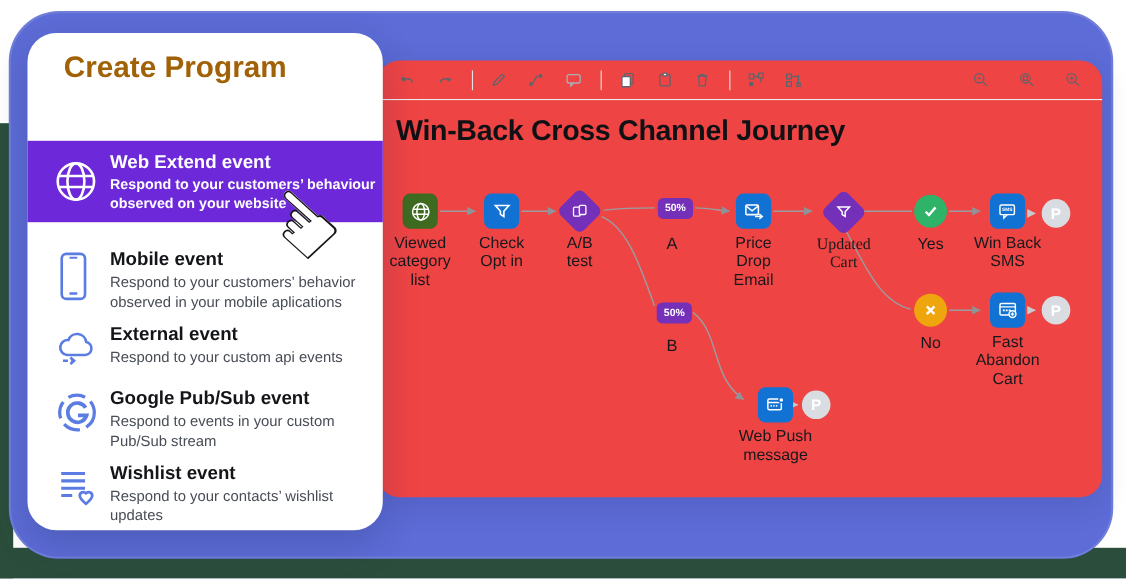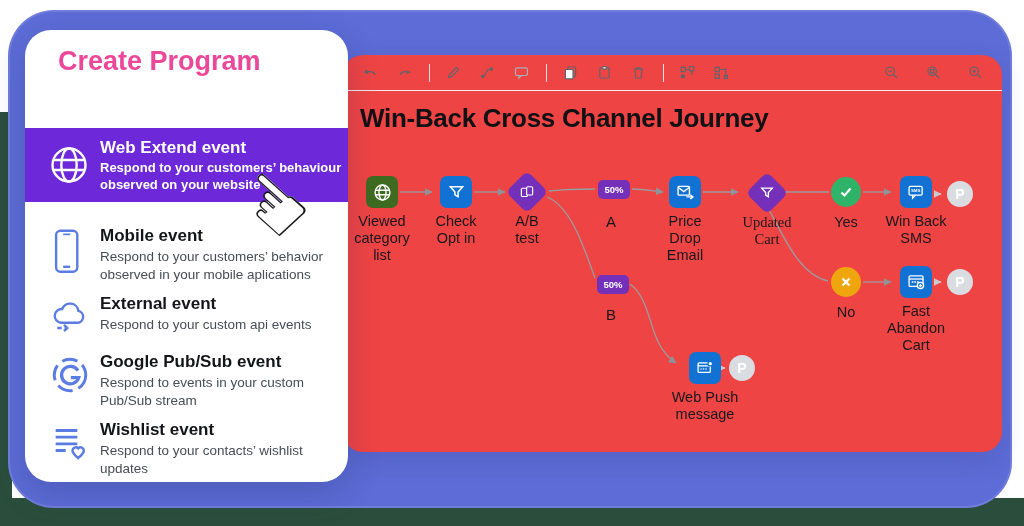--- a/index.html
+++ b/index.html
@@ -49,21 +49,21 @@
            cursor:pointer; }
   .p-node { width:26px; height:26px; border-radius:50%; background:#d9dde2; color:#fff;
             font-weight:700; font-size:14px; display:flex; align-items:center; justify-content:center; cursor:pointer; }
   .nlabel { position:absolute; top:37px; left:50%; transform:translateX(-50%);
             font-size:14.5px; color:#17181c; text-align:center; white-space:pre; line-height:1.18; }
   .branch-label { position:absolute; font-size:15px; color:#17181c; }
 
   
   .left-card { position:absolute; left:25px; top:30px; width:323px; height:452px;
                background:#fff; border-radius:26px; box-shadow:0 12px 32px rgba(25,35,90,.22); }
-  .lp-title { position:absolute; left:33px; top:16px; font-size:27px; font-weight:700; color:#ec4899; }
+  .lp-title { position:absolute; left:33px; top:16px; font-size:27px; font-weight:700; color:#a16207; }
   .lp-subtitle { position:absolute; left:33px; top:56px; width:295px; font-size:18px; font-weight:700;
                  color:#141519; line-height:1.25; }
   .lp-highlight { position:absolute; left:0; top:98px; width:323px; height:74px; background:#6d28d9;
                   cursor:pointer; }
   .lp-highlight .hl-icon { position:absolute; left:22px; top:15px; color:#fff; }
   .lp-highlight .hl-title { position:absolute; left:75px; top:10px; font-size:17px; font-weight:700; color:#fff; }
   .lp-highlight .hl-desc { position:absolute; left:75px; top:32px; width:245px; font-size:13px;
                            font-weight:700; color:#fff; line-height:1.3; }
   .lp-row { position:absolute; left:0; width:323px; cursor:pointer; }
   .lp-row .r-icon { position:absolute; left:24px; top:2px; color:#5b7ce2; }

